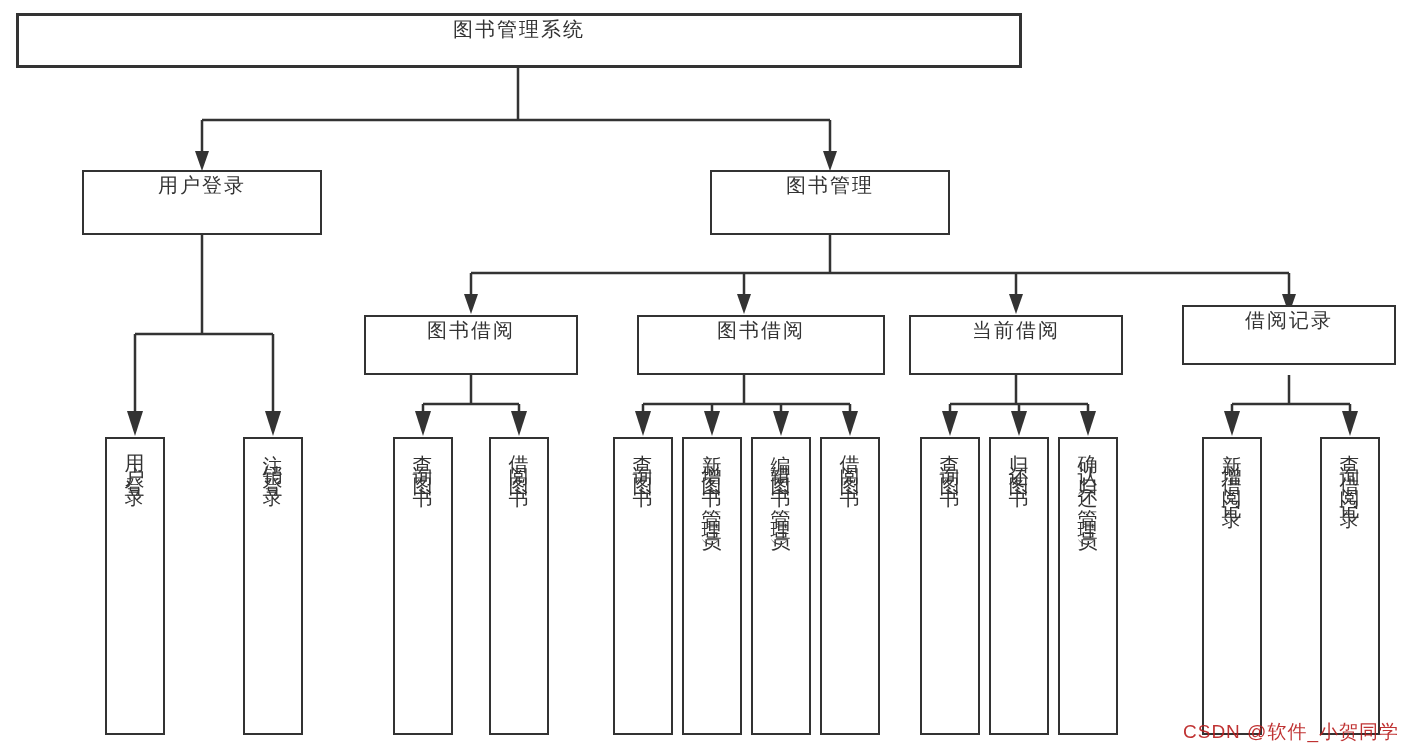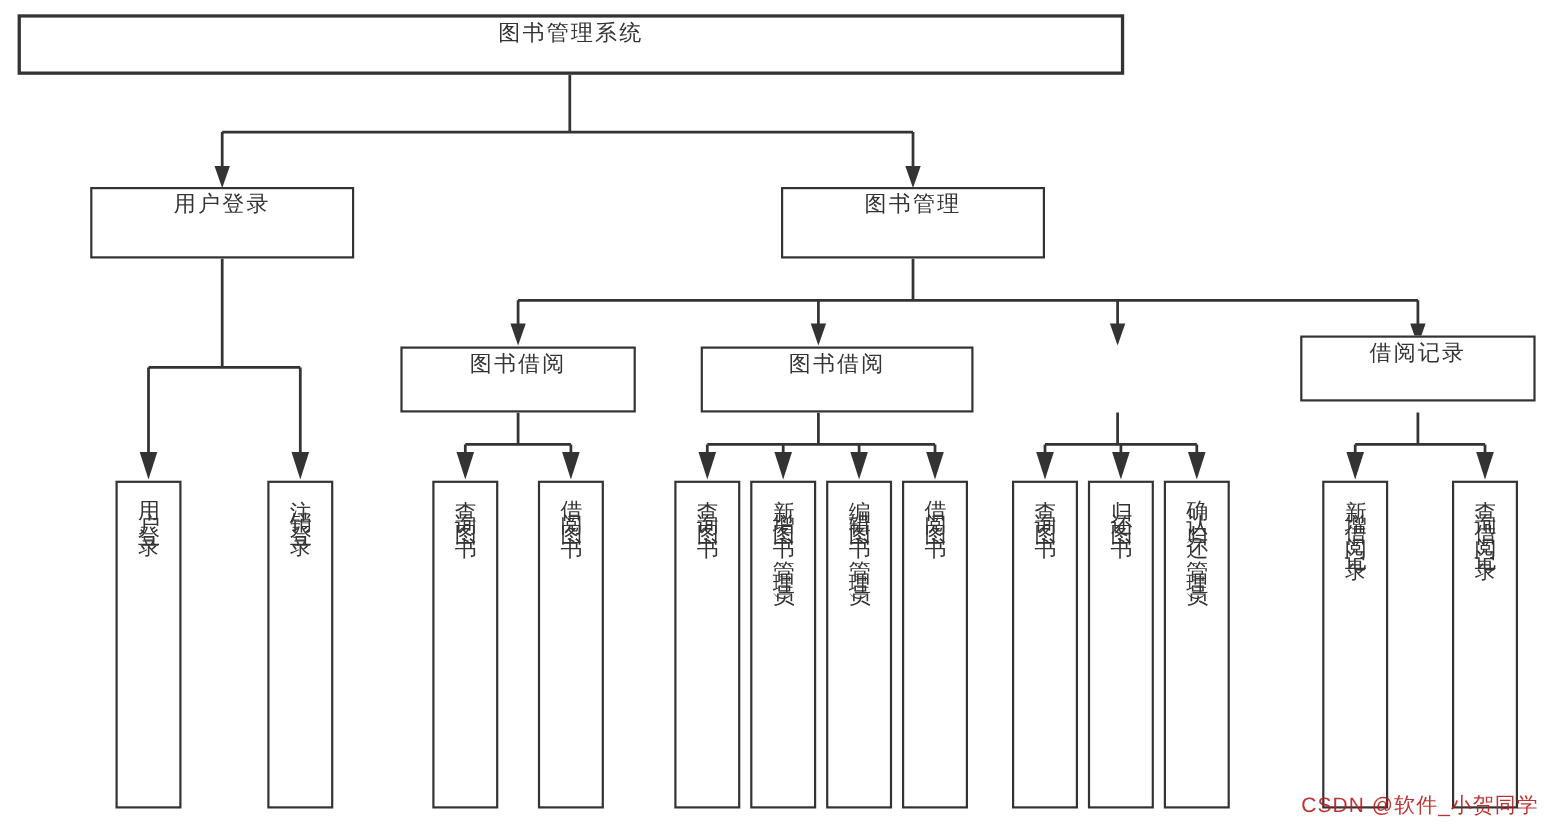--- a/index.html
+++ b/index.html
@@ -98,20 +98,23 @@
   <div class="box" style="left:710px; top:170px; width:240px; height:65px;">
     <span class="hlabel">图书管理</span>
   </div>
 
   <div class="box" style="left:364px; top:315px; width:214px; height:60px;">
     <span class="hlabel">图书借阅</span>
   </div>
   <div class="box" style="left:637px; top:315px; width:248px; height:60px;">
     <span class="hlabel">图书借阅</span>
   </div>
+  <div class="box" style="left:909px; top:315px; width:214px; height:60px;">
+    <span class="hlabel">当前借阅</span>
+  </div>
   <div class="box" style="left:1182px; top:305px; width:214px; height:60px;">
     <span class="hlabel">借阅记录</span>
   </div>
 
   <div class="box" style="left:105px; top:437px; width:60px; height:298px;">
     <span class="vlabel">用户登录</span>
   </div>
   <div class="box" style="left:243px; top:437px; width:60px; height:298px;">
     <span class="vlabel">注销登录</span>
   </div>

